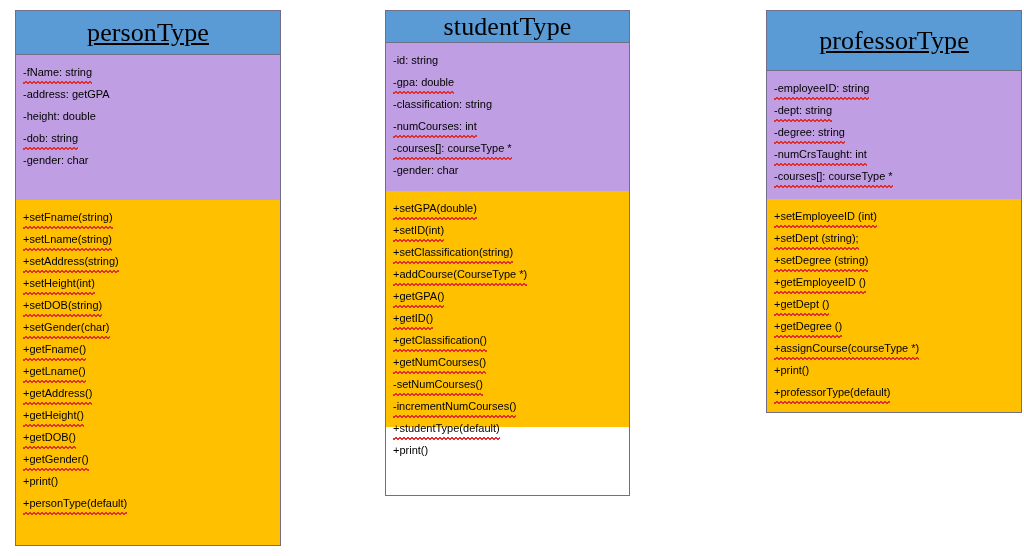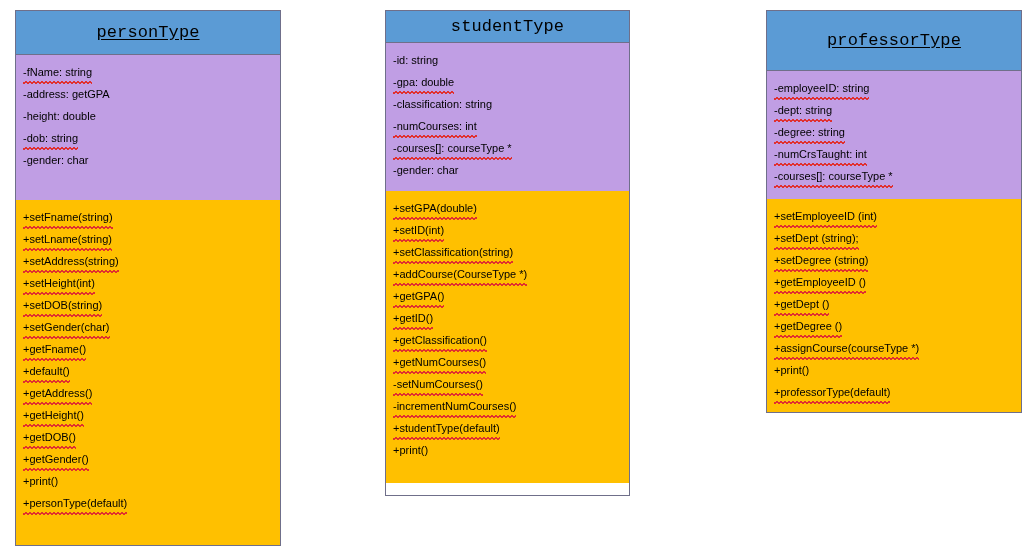--- a/index.html
+++ b/index.html
@@ -27,23 +27,23 @@
     box-sizing: border-box;
     width: 100%;
     background: #5b9bd5;
     border-bottom: 1px solid #6f6f8a;
     display: flex;
     align-items: center;
     justify-content: center;
     text-align: center;
   }
   .class-title {
-    font-size: 17px;
+    font-size: 26px;
     color: #000000;
-    font-family: Liberation Mono, monospace;
+    font-family: Liberation Serif, serif;
     letter-spacing: 0.1px;
   }
   .class-title.underlined {
     text-decoration: underline;
     text-underline-offset: 2px;
   }
   .class-section {
     box-sizing: border-box;
     padding: 6px 0 4px 7px;
   }
@@ -98,21 +98,21 @@
       <div class="member-row"><span>-gender: char</span></div>
     </div>
     <div class="class-section methods" style="height:345px;">
       <div class="member-row"><span class="squiggle">+setFname(string)</span></div>
       <div class="member-row"><span class="squiggle">+setLname(string)</span></div>
       <div class="member-row"><span class="squiggle">+setAddress(string)</span></div>
       <div class="member-row"><span class="squiggle">+setHeight(int)</span></div>
       <div class="member-row"><span class="squiggle">+setDOB(string)</span></div>
       <div class="member-row"><span class="squiggle">+setGender(char)</span></div>
       <div class="member-row"><span class="squiggle">+getFname()</span></div>
-      <div class="member-row"><span class="squiggle">+default()</span></div>
+      <div class="member-row"><span class="squiggle">+getLname()</span></div>
       <div class="member-row"><span class="squiggle">+getAddress()</span></div>
       <div class="member-row"><span class="squiggle">+getHeight()</span></div>
       <div class="member-row"><span class="squiggle">+getDOB()</span></div>
       <div class="member-row"><span class="squiggle">+getGender()</span></div>
       <div class="member-row"><span>+print()</span></div>
       <div class="member-row"><span class="squiggle">+personType(default)</span></div>
     </div>
   </div>
 
   <div class="uml-class" style="left:385px; top:10px; width:245px; height:486px;">
@@ -120,21 +120,21 @@
       <span class="class-title">studentType</span>
     </div>
     <div class="class-section attributes" style="height:148px;padding-left:7px;">
       <div class="member-row"><span>-id: string</span></div>
       <div class="member-row"><span class="squiggle">-gpa: double</span></div>
       <div class="member-row"><span>-classification: string</span></div>
       <div class="member-row"><span class="squiggle">-numCourses: int</span></div>
       <div class="member-row"><span class="squiggle">-courses[]: courseType *</span></div>
       <div class="member-row"><span>-gender: char</span></div>
     </div>
-    <div class="class-section methods" style="height:292px;">
+    <div class="class-section methods" style="height:236px;">
       <div class="member-row"><span class="squiggle">+setGPA(double)</span></div>
       <div class="member-row"><span class="squiggle">+setID(int)</span></div>
       <div class="member-row"><span class="squiggle">+setClassification(string)</span></div>
       <div class="member-row"><span class="squiggle">+addCourse(CourseType *)</span></div>
       <div class="member-row"><span class="squiggle">+getGPA()</span></div>
       <div class="member-row"><span class="squiggle">+getID()</span></div>
       <div class="member-row"><span class="squiggle">+getClassification()</span></div>
       <div class="member-row"><span class="squiggle">+getNumCourses()</span></div>
       <div class="member-row"><span class="squiggle">-setNumCourses()</span></div>
       <div class="member-row"><span class="squiggle">-incrementNumCourses()</span></div>

